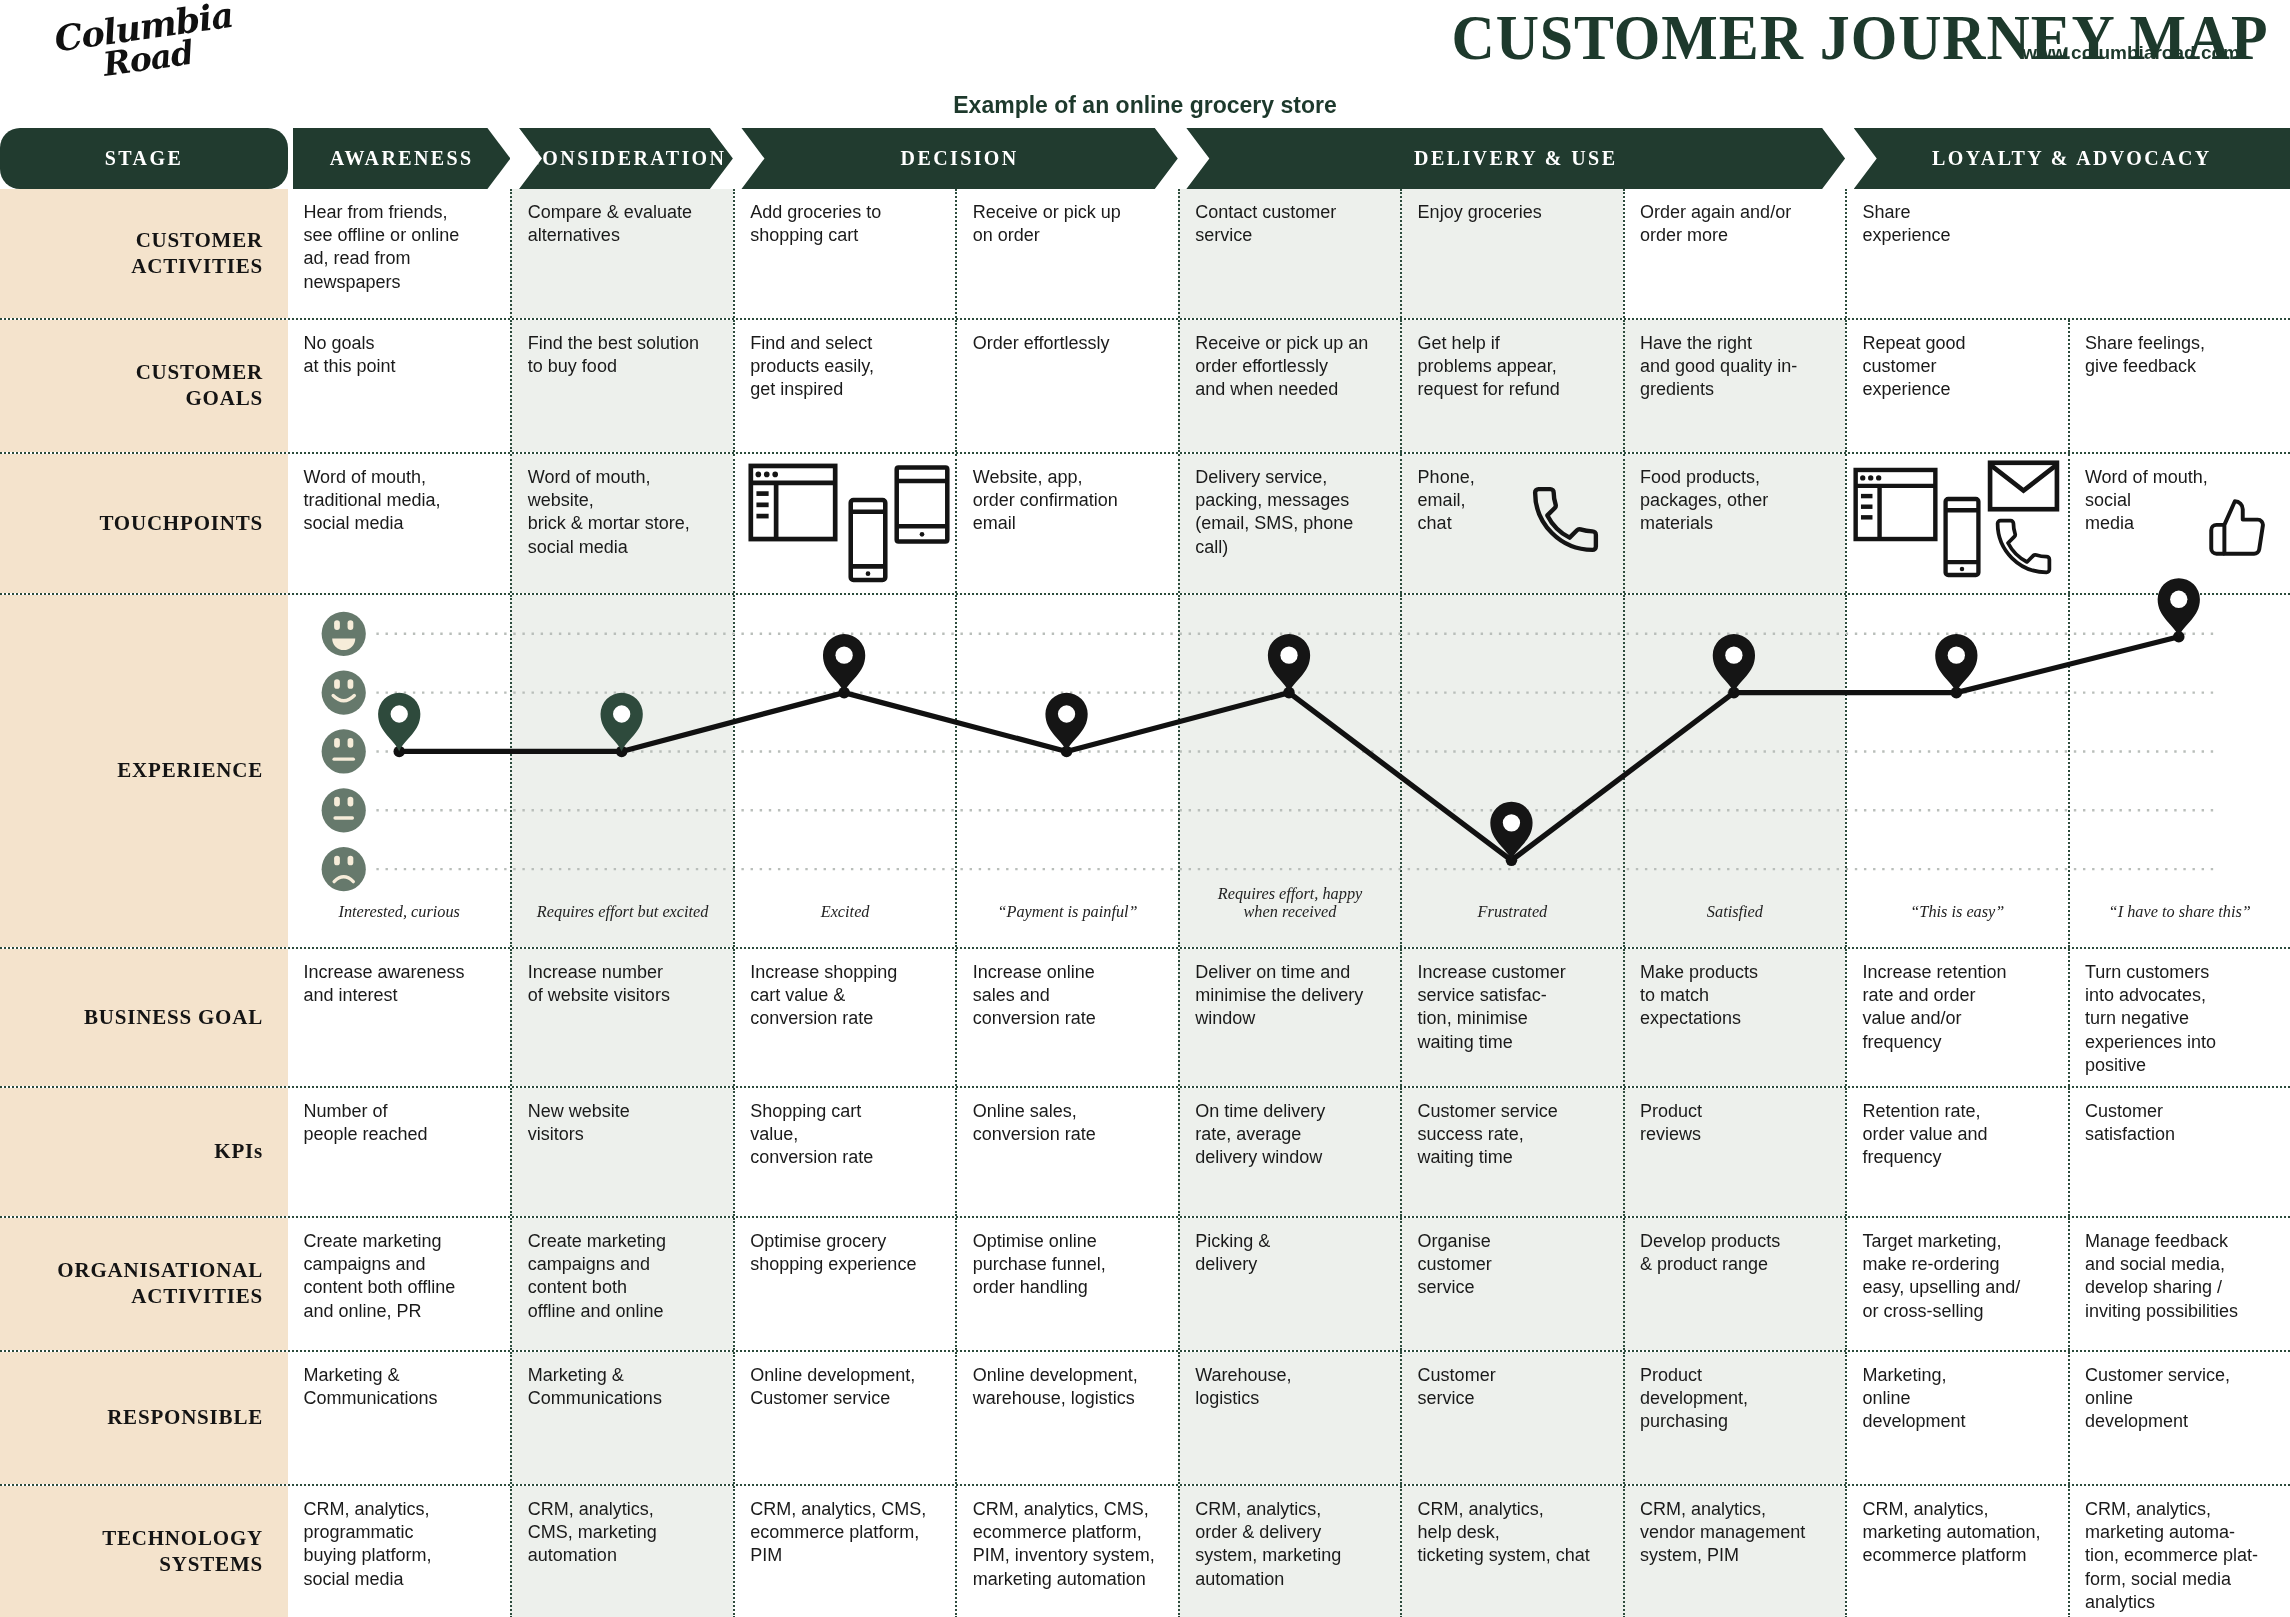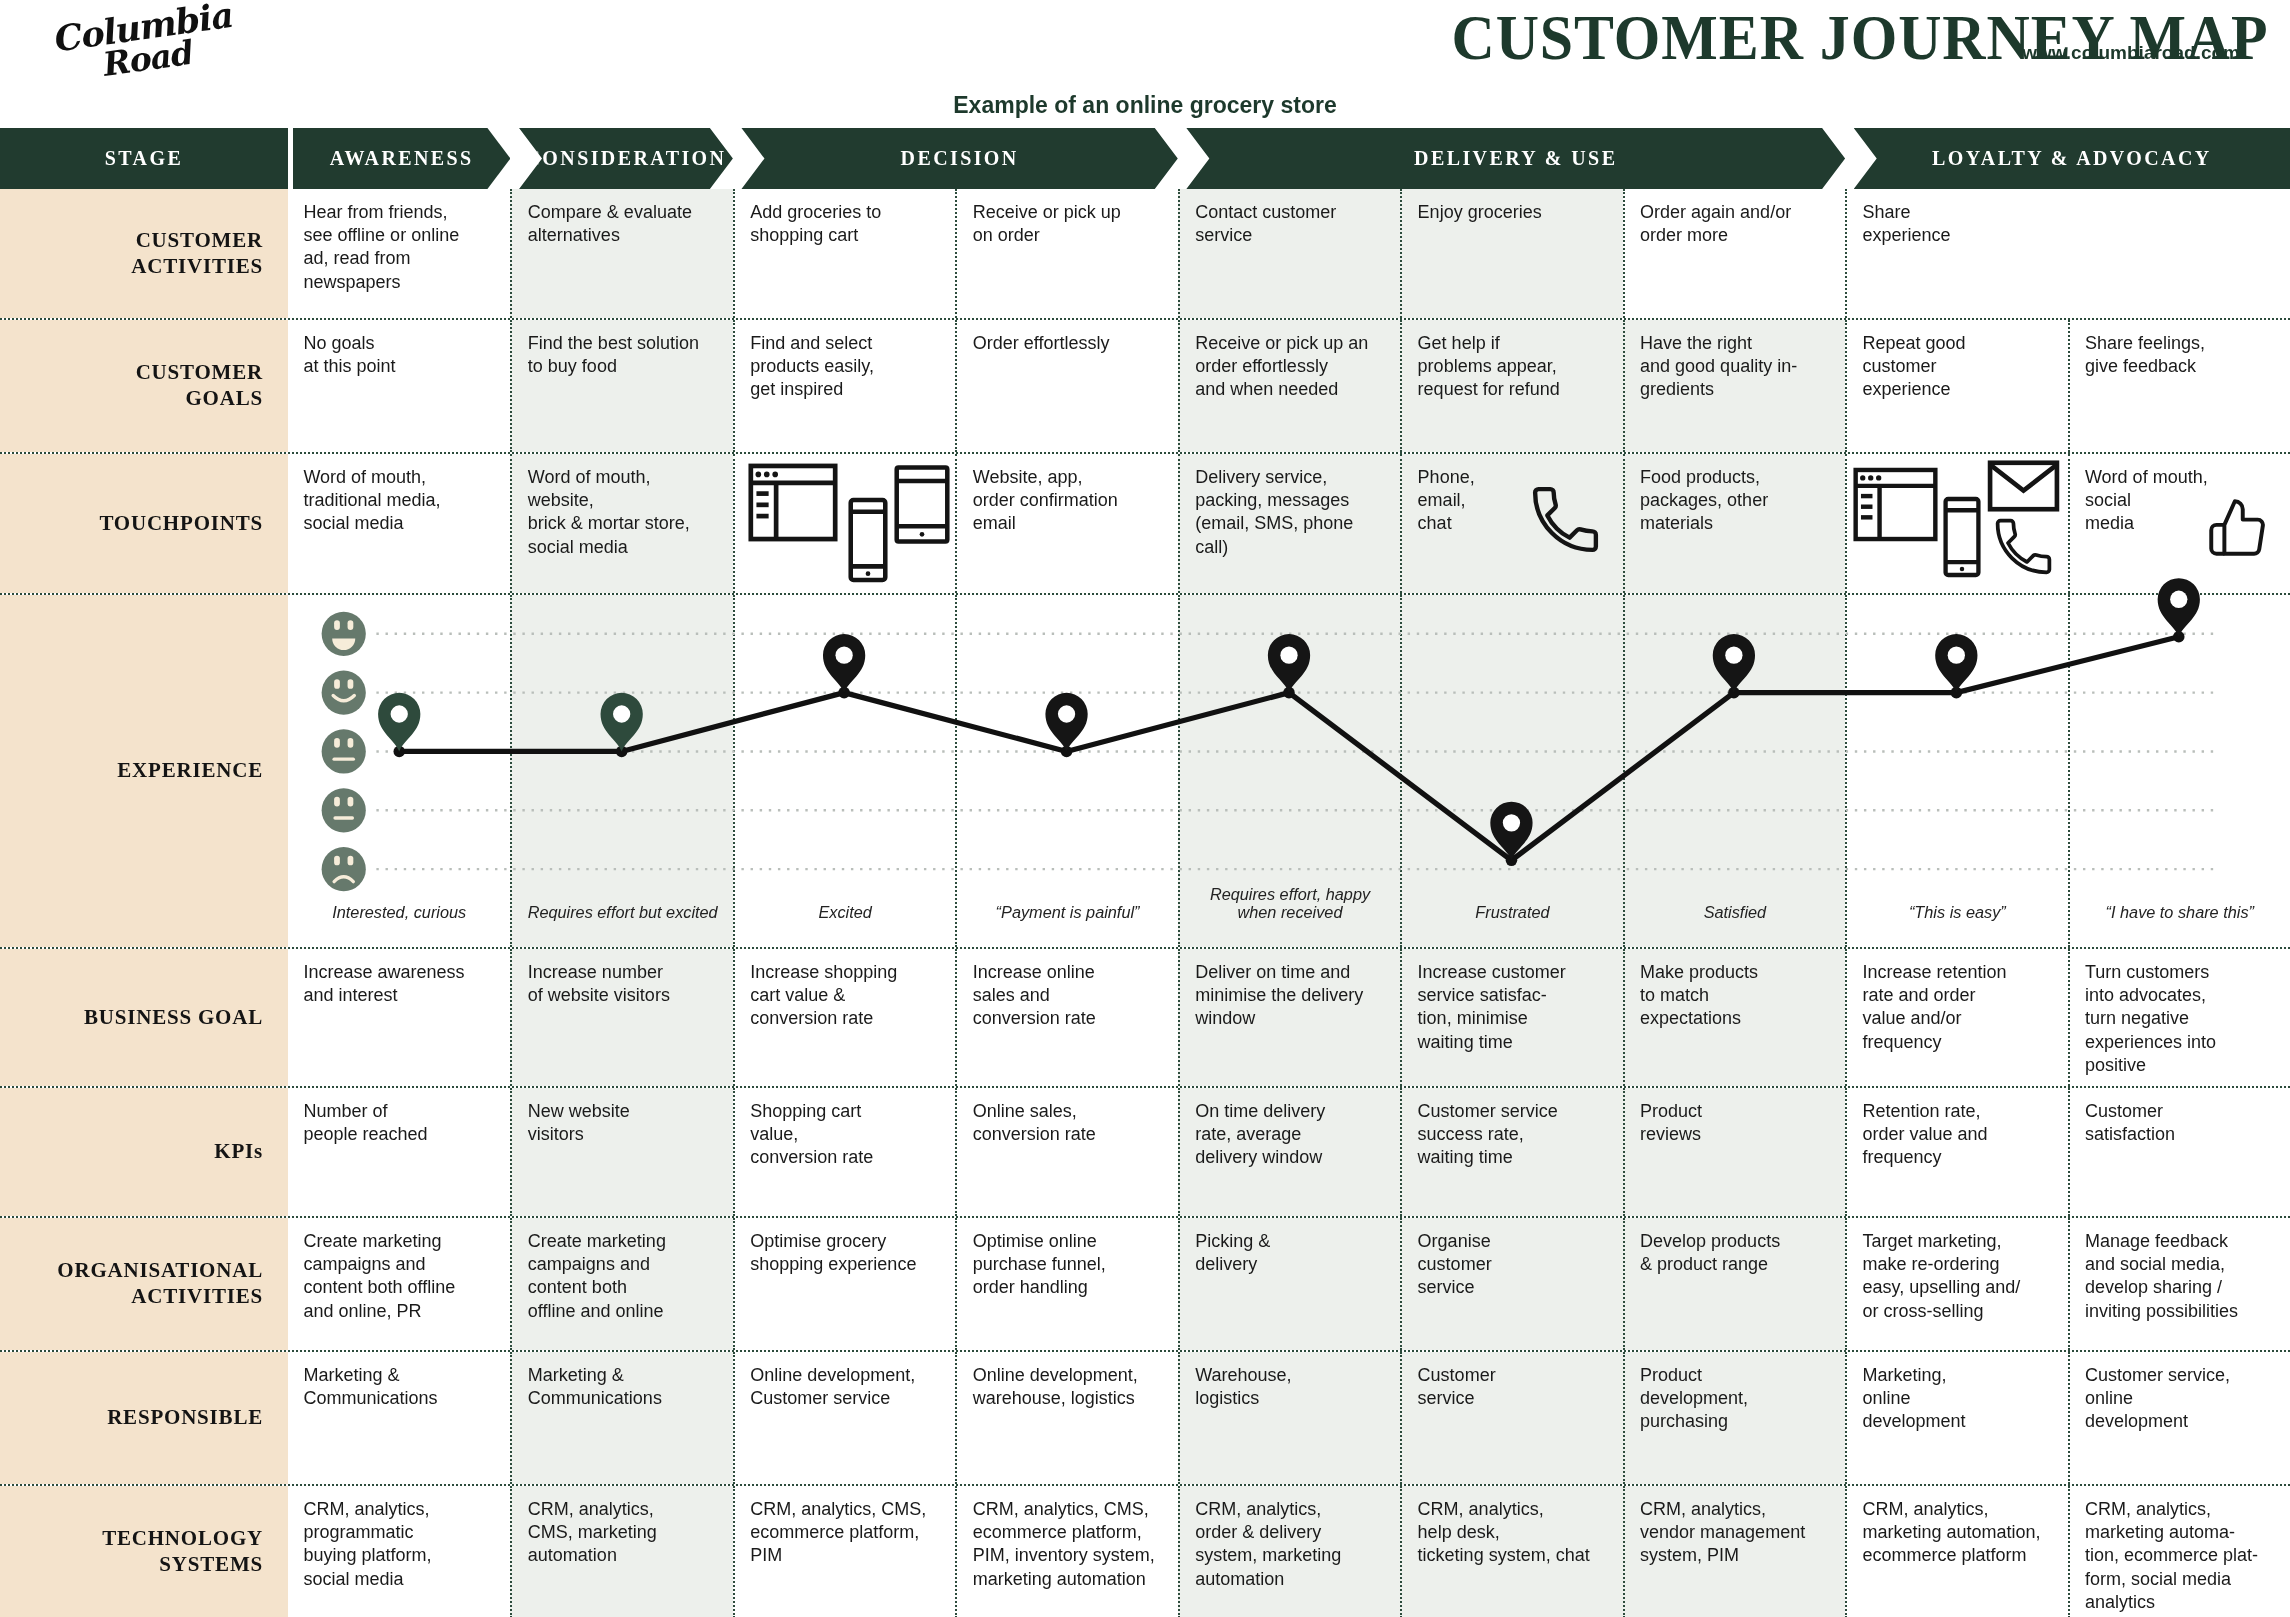--- a/index.html
+++ b/index.html
@@ -18,21 +18,21 @@
   .logo .l2{ display:block; font-size:33px; letter-spacing:-1px;}
   .title-wrap{ position:absolute; left:4px; right:0; top:1.9px; text-align:right; }
   .title-wrap h1{ margin:0; display:inline-block; transform:scaleX(.95);
     font-family:"Liberation Serif", serif; font-weight:700; font-size:63px; letter-spacing:1px; color:var(--title); }
   .subtitle{ position:absolute; left:0; right:0; top:92px; text-align:center;
     font-weight:700; font-size:23px; color:var(--title); }
   .url{ position:absolute; right:50px; top:42px; font-weight:700; font-size:19px; color:var(--title); }
   
   .stage-row{ display:grid; grid-template-columns:288px repeat(9,1fr); height:61px; background:#fff; }
   .stage-cell{ background:var(--green); color:#fff; display:flex; align-items:center; justify-content:center;
-    font-family:"Liberation Serif", serif; font-weight:700; font-size:20px; letter-spacing:2.4px; }
+    font-family:"Liberation Serif", serif; font-weight:700; font-size:20px; letter-spacing:2.4px;border-radius:20px; }
   .seg{ background:var(--green); color:#fff; display:flex; align-items:center; justify-content:center;
     font-family:"Liberation Serif", serif; font-weight:700; font-size:20px; letter-spacing:2.4px; margin-left:8.6px;
     clip-path:polygon(0 0,calc(100% - 23px) 0,100% 50%,calc(100% - 23px) 100%,0 100%,23px 50%); }
   .seg.first{ margin-left:5px; clip-path:polygon(0 0,calc(100% - 23px) 0,100% 50%,calc(100% - 23px) 100%,0 100%); }
   .seg.last{ clip-path:polygon(0 0,100% 0,100% 100%,0 100%,23px 50%); }
   
   .rows{ position:relative; }
   .row{ display:grid; grid-template-columns:288px repeat(9,1fr); position:relative; background:#fff; }
   .row:not(:first-child){ border-top:2.9px dotted var(--dot); }
   .row-label{ background:var(--cream); display:flex; align-items:center; justify-content:flex-end;
@@ -40,21 +40,21 @@
     font-family:"Liberation Serif", serif; font-weight:700; font-size:21px; letter-spacing:0.8px; }
   .cell{ position:relative; padding:11.5px 11.5px 0 15.4px; font-size:18px; line-height:1.3; white-space:pre-line; }
   .cell:not(.c0){ border-left:2.9px dotted var(--dot); }
   .cell.shaded{ background:var(--shade); }
   .row-activities{height:129px} .row-goals{height:134px} .row-touchpoints{height:141px}
   .row-experience{height:354px} .row-business_goal{height:139px} .row-kpis{height:130px}
   .row-org_activities{height:134px} .row-responsible{height:134px} .row-technology{height:134px}
   .icons{ position:absolute; inset:0; pointer-events:none; }
   .icons svg{ position:absolute; }
   .exp-caption{ position:absolute; left:1.9px; right:1.9px; bottom:25px; text-align:center;
-    font-style:italic; font-size:16.3px; color:#222; white-space:pre-line; line-height:1.15; }
+    font-style:italic; font-size:16.3px; color:#222; white-space:pre-line; line-height:1.15;font-family:Liberation Serif, serif; }
   .exp-chart{ position:absolute; left:288px; top:-67px; width:2002px; height:421px; z-index:4; pointer-events:none; overflow:visible; }
 </style>
 </head>
 <body>
 
 <div class="page" style="--green: #213b2f; --title: #1d392c; --cream: #f4e3cc; --shade: #edf0ec; --dot: #2c4b3c;">
 
   <div class="header">
     <div class="logo">
       <span class="l1">Columbia</span>

